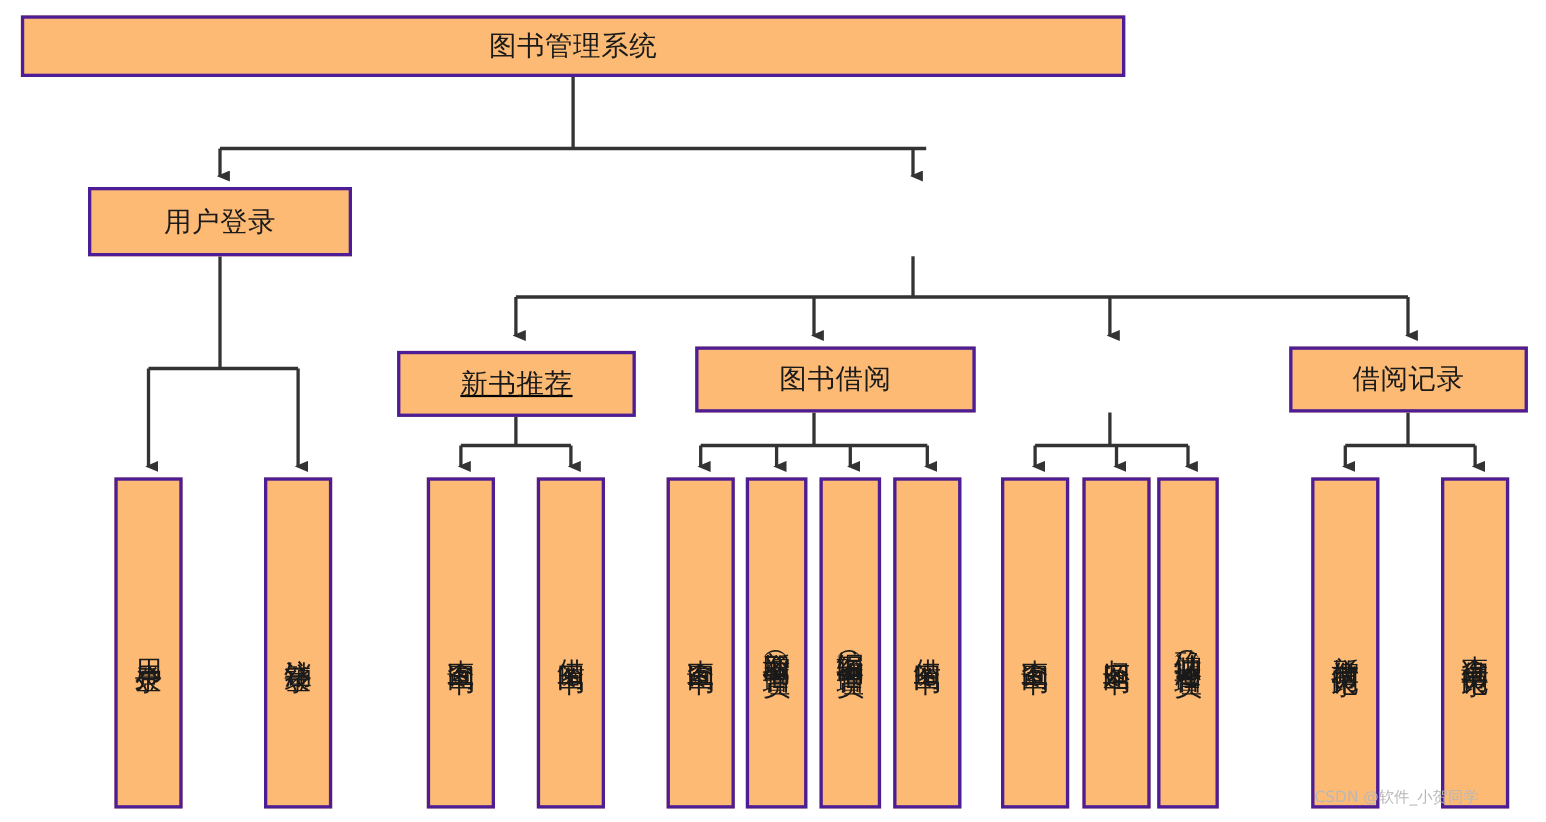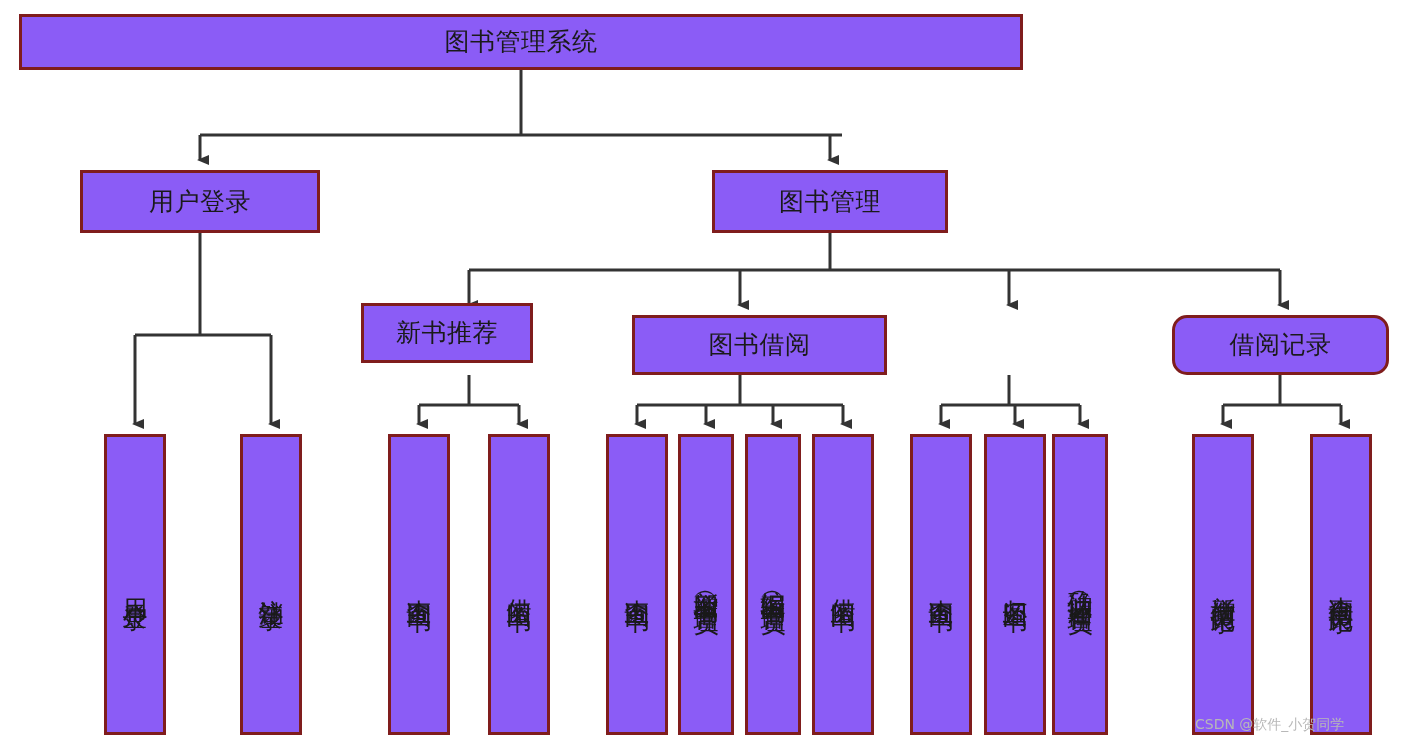--- a/index.html
+++ b/index.html
@@ -21,22 +21,22 @@
     position: absolute;
     left: 0;
     top: 0;
     width: 1405px;
     height: 747px;
     pointer-events: none;
   }
   .node {
     position: absolute;
     box-sizing: border-box;
-    background: #8b5cf6;
-    border: 3px solid #7f1d1d;
+    background: #fdba74;
+    border: 3px solid #4c1d95;
     display: flex;
     align-items: center;
     justify-content: center;
     z-index: 2;
   }
   .node .label {
     color: #1a1a1a;
     line-height: 1.12;
     text-align: center;
     white-space: nowrap;
@@ -120,31 +120,28 @@
     </g>
   </svg>
 
   <div class="node horiz" style="left: 19px; top: 14px; width: 1004px; height: 56px;">
     <span class="label">图书管理系统</span>
   </div>
 
   <div class="node horiz" style="left: 80px; top: 170px; width: 240px; height: 63px;">
     <span class="label">用户登录</span>
   </div>
-  <div class="node horiz" style="left: 712px; top: 170px; width: 236px; height: 63px;">
-    <span class="label">图书管理</span>
-  </div>
 
-  <div class="node horiz" style="left: 361px; top: 303px; width: 172px; height: 60px;">
+  <div class="node horiz" style="left: 361px; top: 319px; width: 217px; height: 60px; text-decoration: underline;">
     <span class="label">新书推荐</span>
   </div>
   <div class="node horiz" style="left: 632px; top: 315px; width: 255px; height: 60px;">
     <span class="label">图书借阅</span>
   </div>
-  <div class="node horiz" style="left: 1172px; top: 315px; width: 217px; height: 60px; border-radius: 15px;">
+  <div class="node horiz" style="left: 1172px; top: 315px; width: 217px; height: 60px;">
     <span class="label">借阅记录</span>
   </div>
 
   <div class="node vert" style="left: 104px; top: 434px; width: 62px; height: 301px;">
     <span class="label">用户登录</span>
   </div>
   <div class="node vert" style="left: 240px; top: 434px; width: 62px; height: 301px;">
     <span class="label">注销登录</span>
   </div>
   <div class="node vert" style="left: 388px; top: 434px; width: 62px; height: 301px;">

